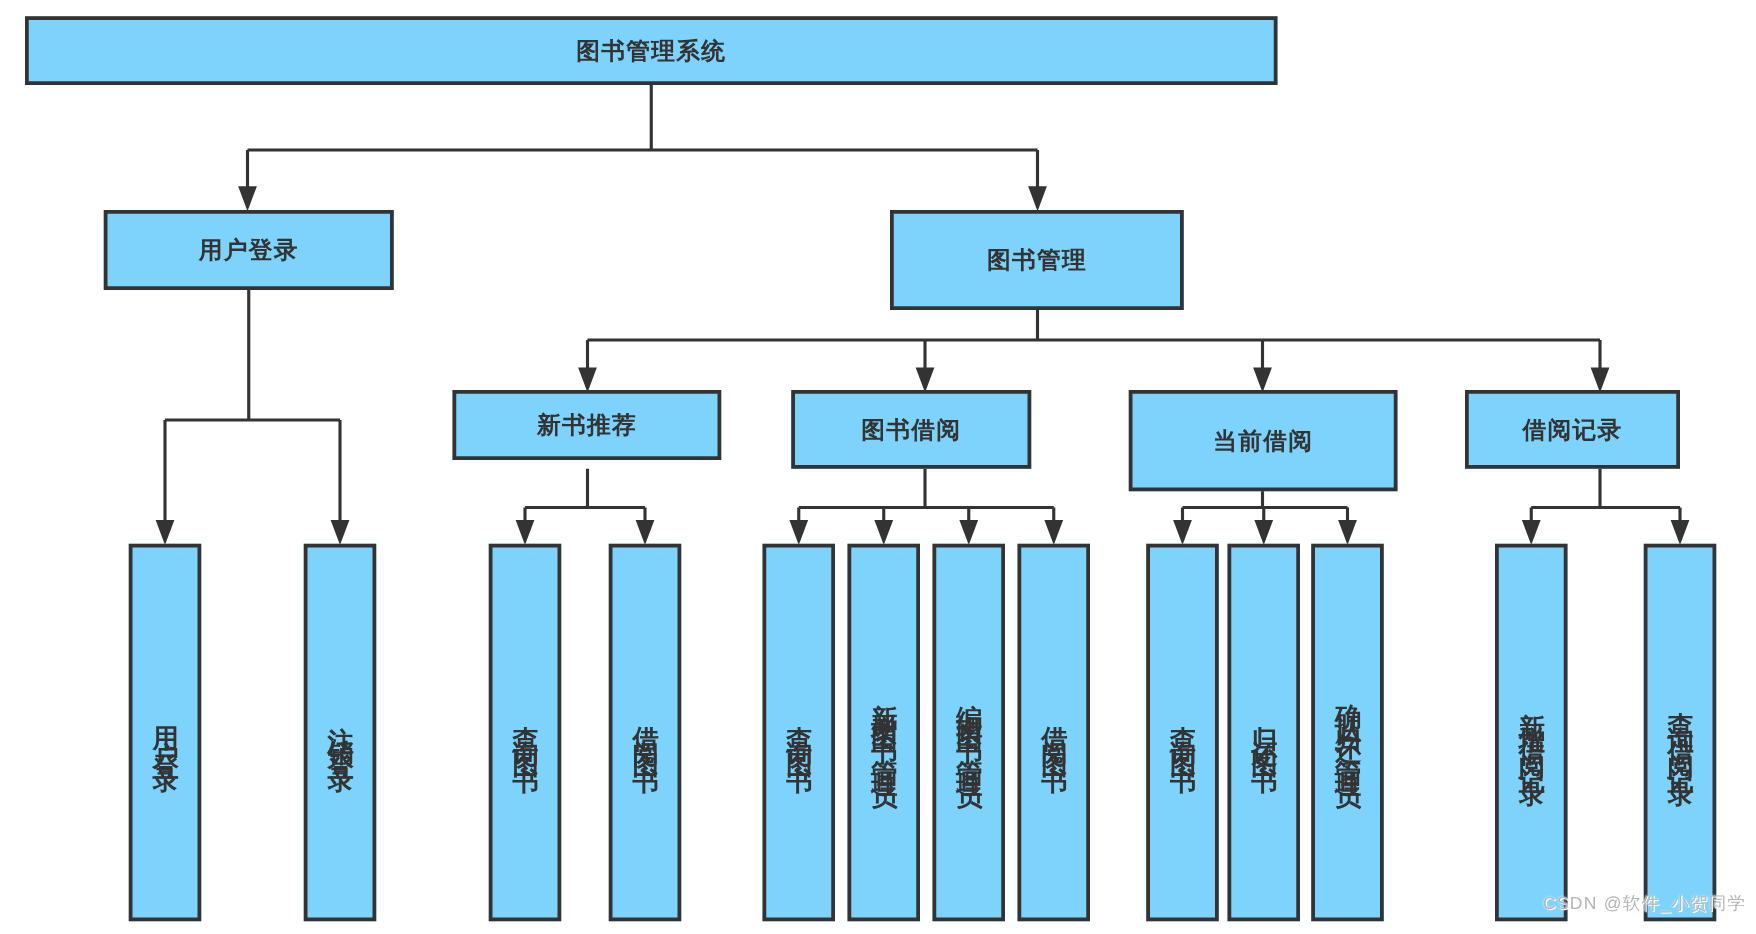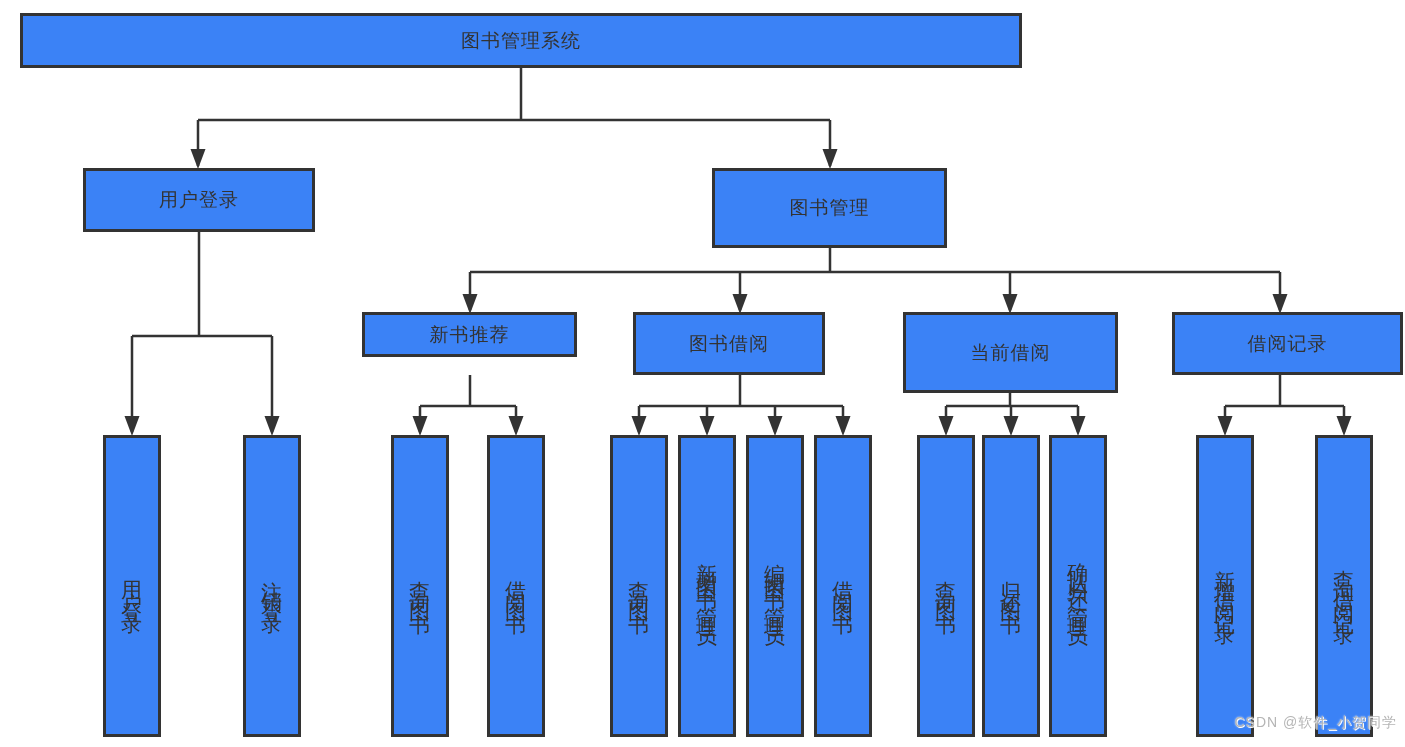--- a/index.html
+++ b/index.html
@@ -17,26 +17,27 @@
   }
   .wires {
     position: absolute;
     left: 0; top: 0;
     width: 1405px; height: 747px;
     pointer-events: none;
   }
   .node {
     position: absolute;
     box-sizing: border-box;
-    background: #3b82f6;
+    background: #7dd3fc;
     border: 3px solid #333333;
     color: #333333;
     display: flex;
     align-items: center;
     justify-content: center;
+    font-weight: bold;
   }
   .node.h span {
     font-size: 19px;
     letter-spacing: 1px;
     white-space: nowrap;
   }
   .node.root { font-size: 19px; }
   .node.v {
     width: 58px;
     height: 302px;
@@ -110,30 +111,30 @@
     <span>图书管理系统</span>
   </div>
 
   <div class="node h" style="left:83px;top:168px;width:232px;height:64px">
     <span>用户登录</span>
   </div>
   <div class="node h" style="left:712px;top:168px;width:235px;height:80px">
     <span>图书管理</span>
   </div>
 
-  <div class="node h" style="left:362px;top:312px;width:215px;height:45px">
+  <div class="node h" style="left:362px;top:312px;width:215px;height:56px">
     <span>新书推荐</span>
   </div>
   <div class="node h" style="left:633px;top:312px;width:192px;height:63px">
     <span>图书借阅</span>
   </div>
   <div class="node h" style="left:903px;top:312px;width:215px;height:81px">
     <span>当前借阅</span>
   </div>
-  <div class="node h" style="left:1172px;top:312px;width:231px;height:63px">
+  <div class="node h" style="left:1172px;top:312px;width:172px;height:63px">
     <span>借阅记录</span>
   </div>
 
   <div class="node v" style="left:103px">
     <span class="vtext">用户登录</span>
   </div>
   <div class="node v" style="left:243px">
     <span class="vtext">注销登录</span>
   </div>
 

